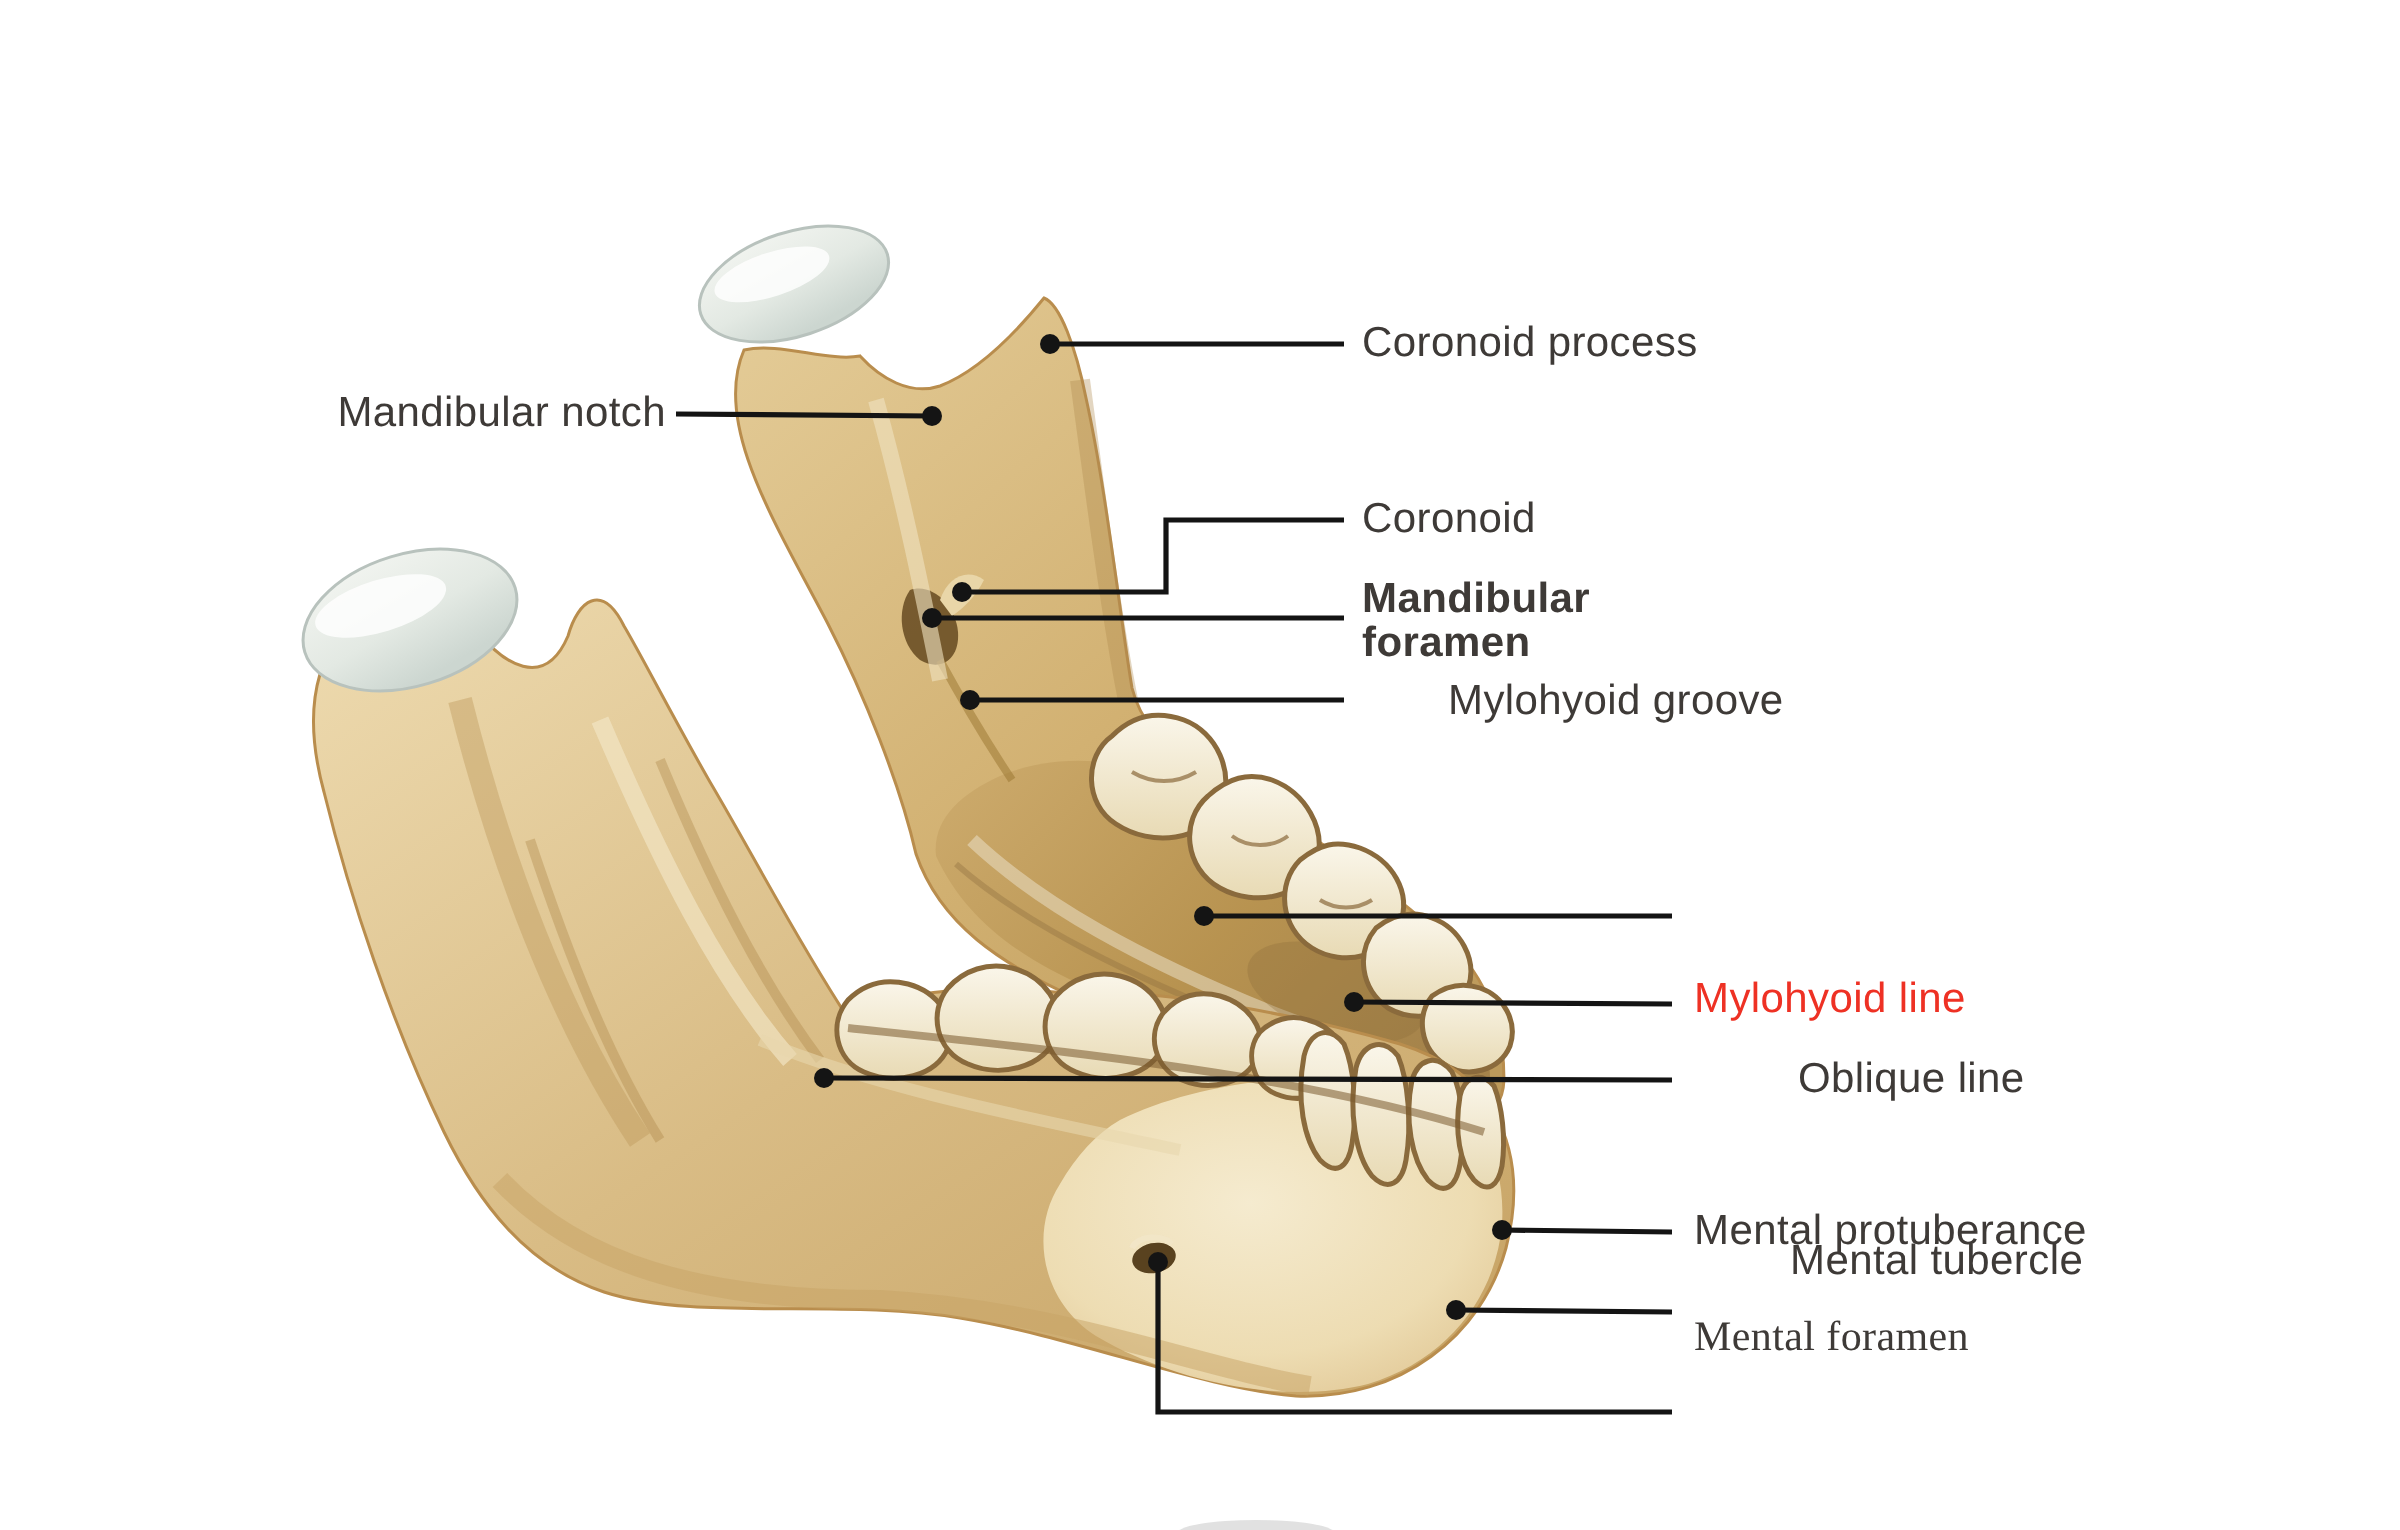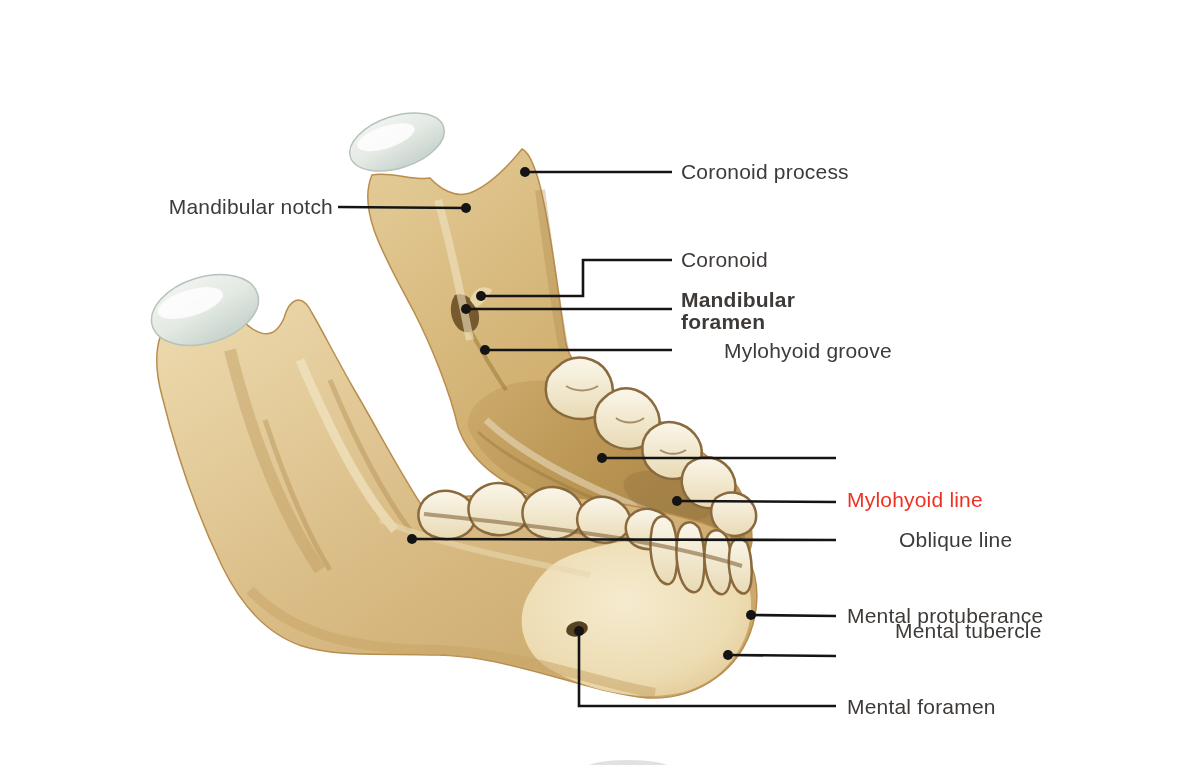--- a/index.html
+++ b/index.html
@@ -222,15 +222,15 @@
 
   <div class="label red" style="left: 847px; top: 445px; color: rgb(238, 49, 36);">Mylohyoid line</div>
 
 
   <div class="label" style="left:863px;top:527px;margin-left:36px;">Oblique line</div>
 
   <div class="label" style="left:847px;top:603px;">Mental protuberance</div>
 
   <div class="label" style="left:847px;top:618px;margin-left:48px;">Mental tubercle</div>
 
-  <div class="label" style="left:847px;top:694px;">Mental foramen</div>
+  <div class="label" style="left:847px;top:655px;font-family:Liberation Serif, serif;">Mental foramen</div>
 
 </div>
 
 </body></html>

